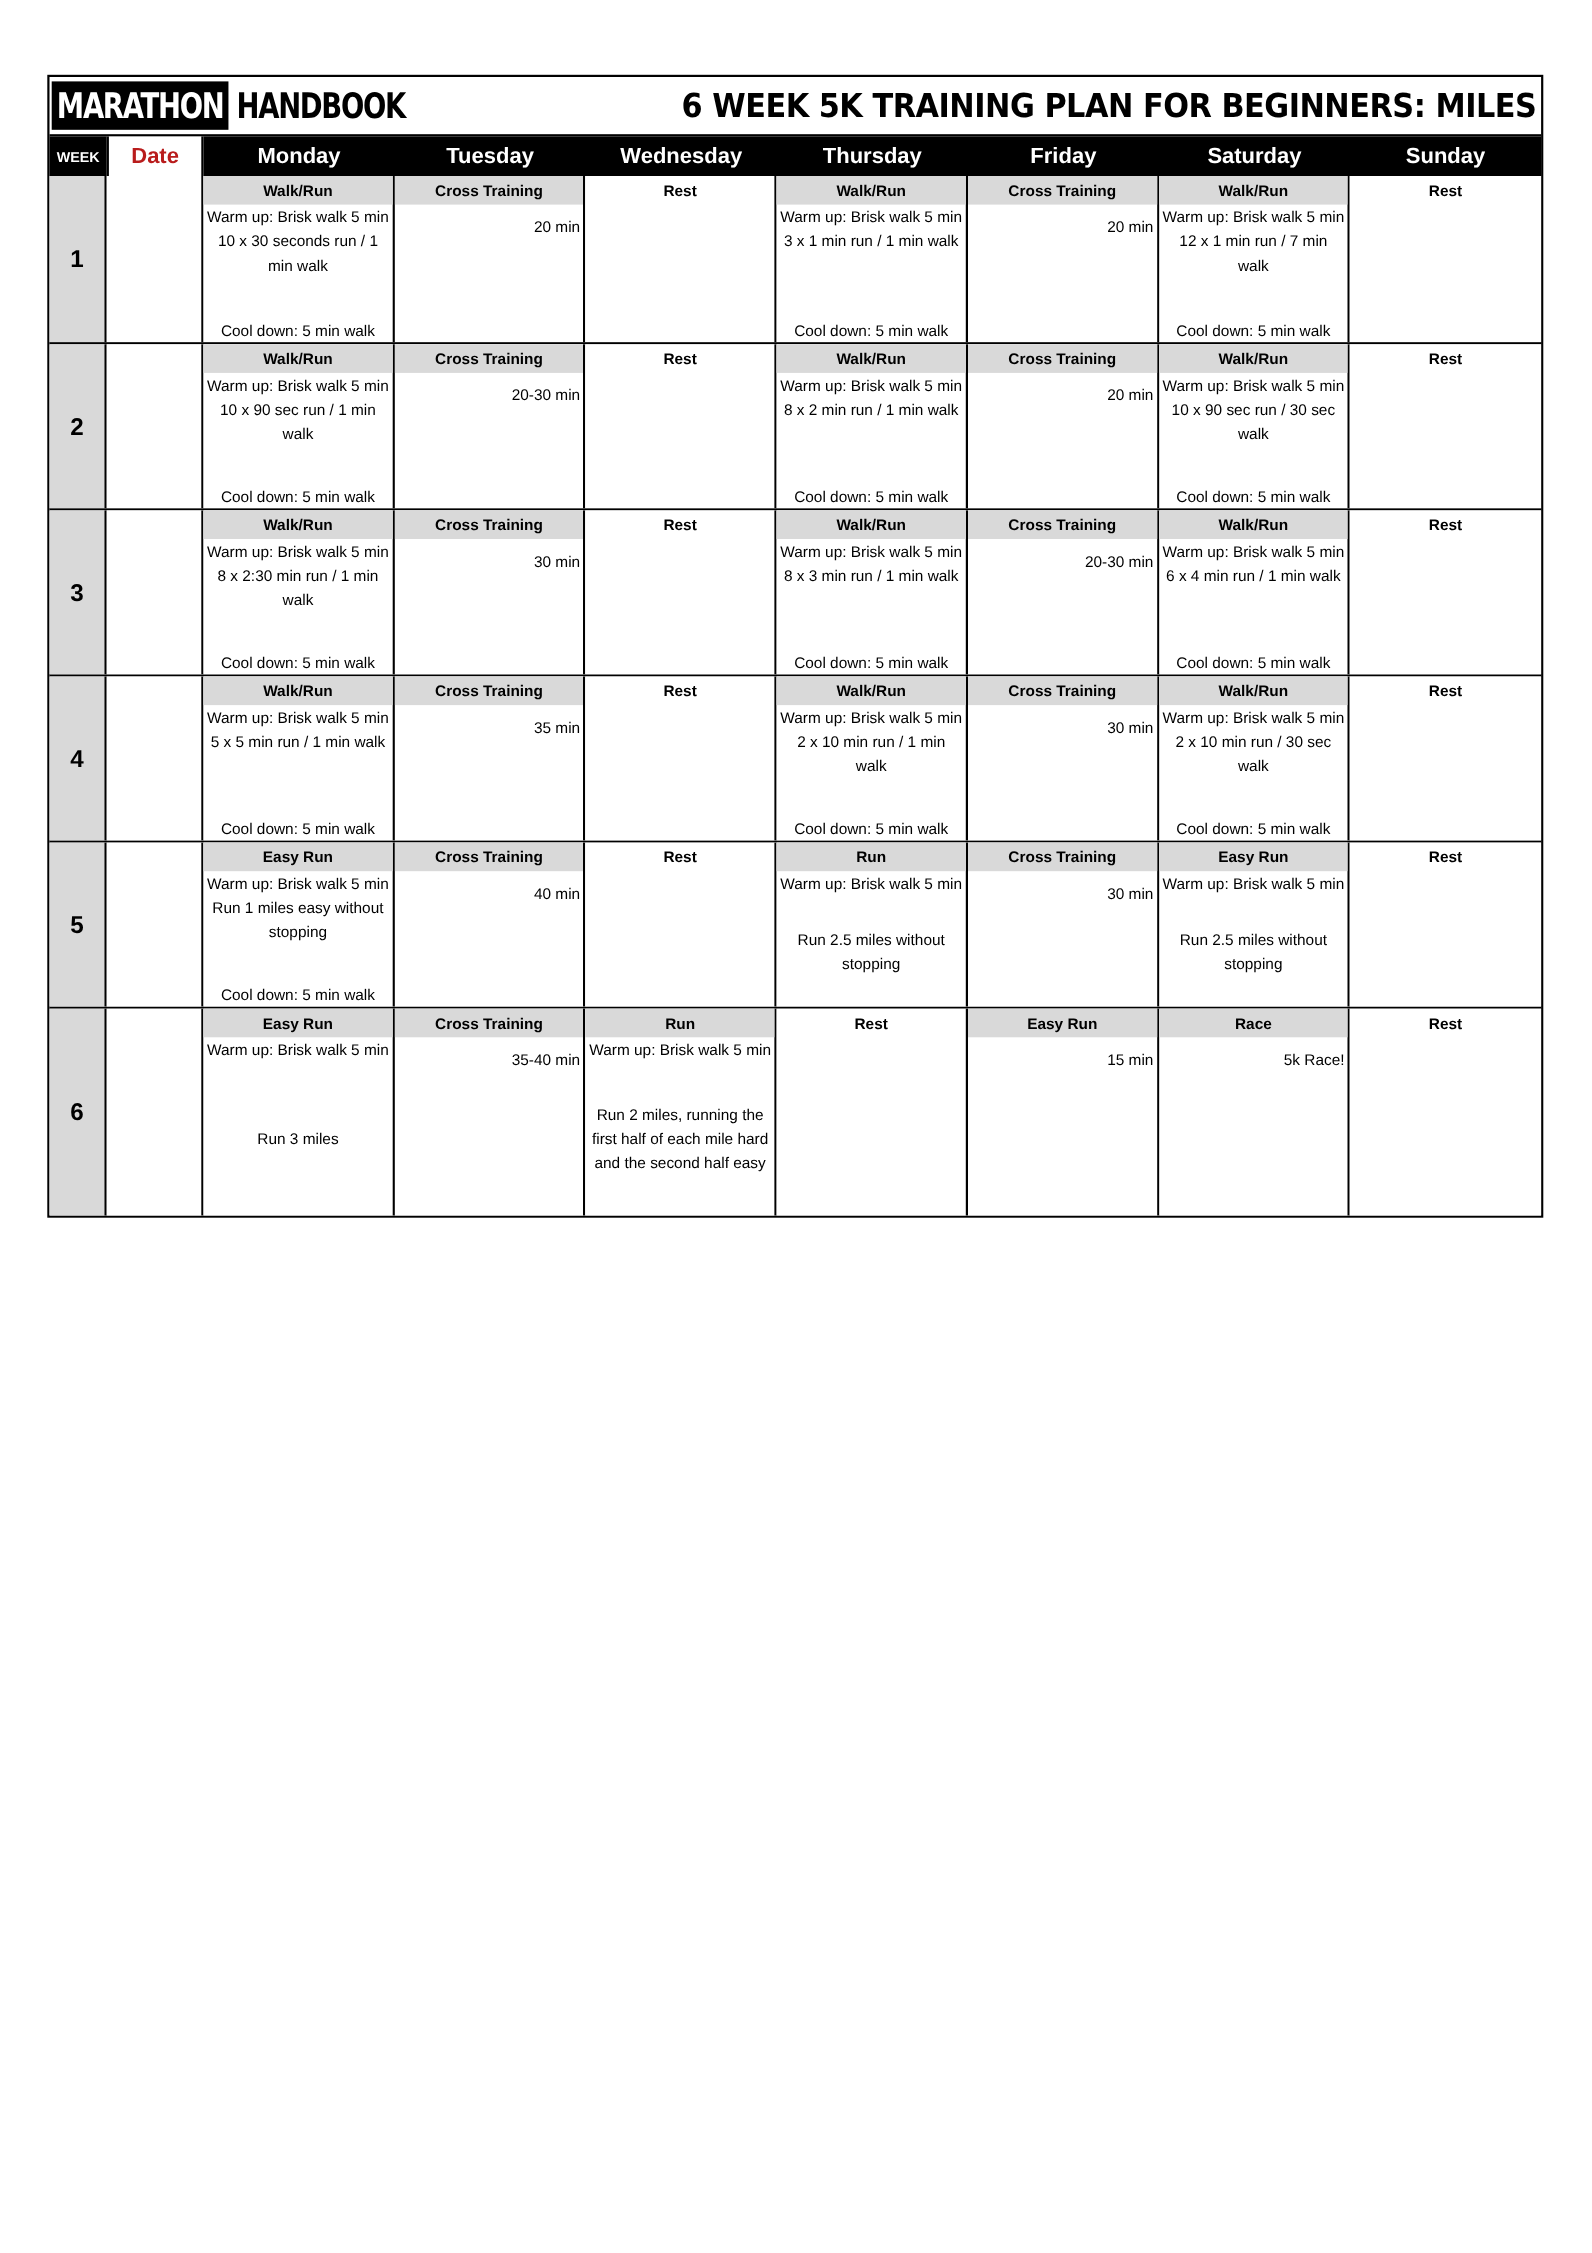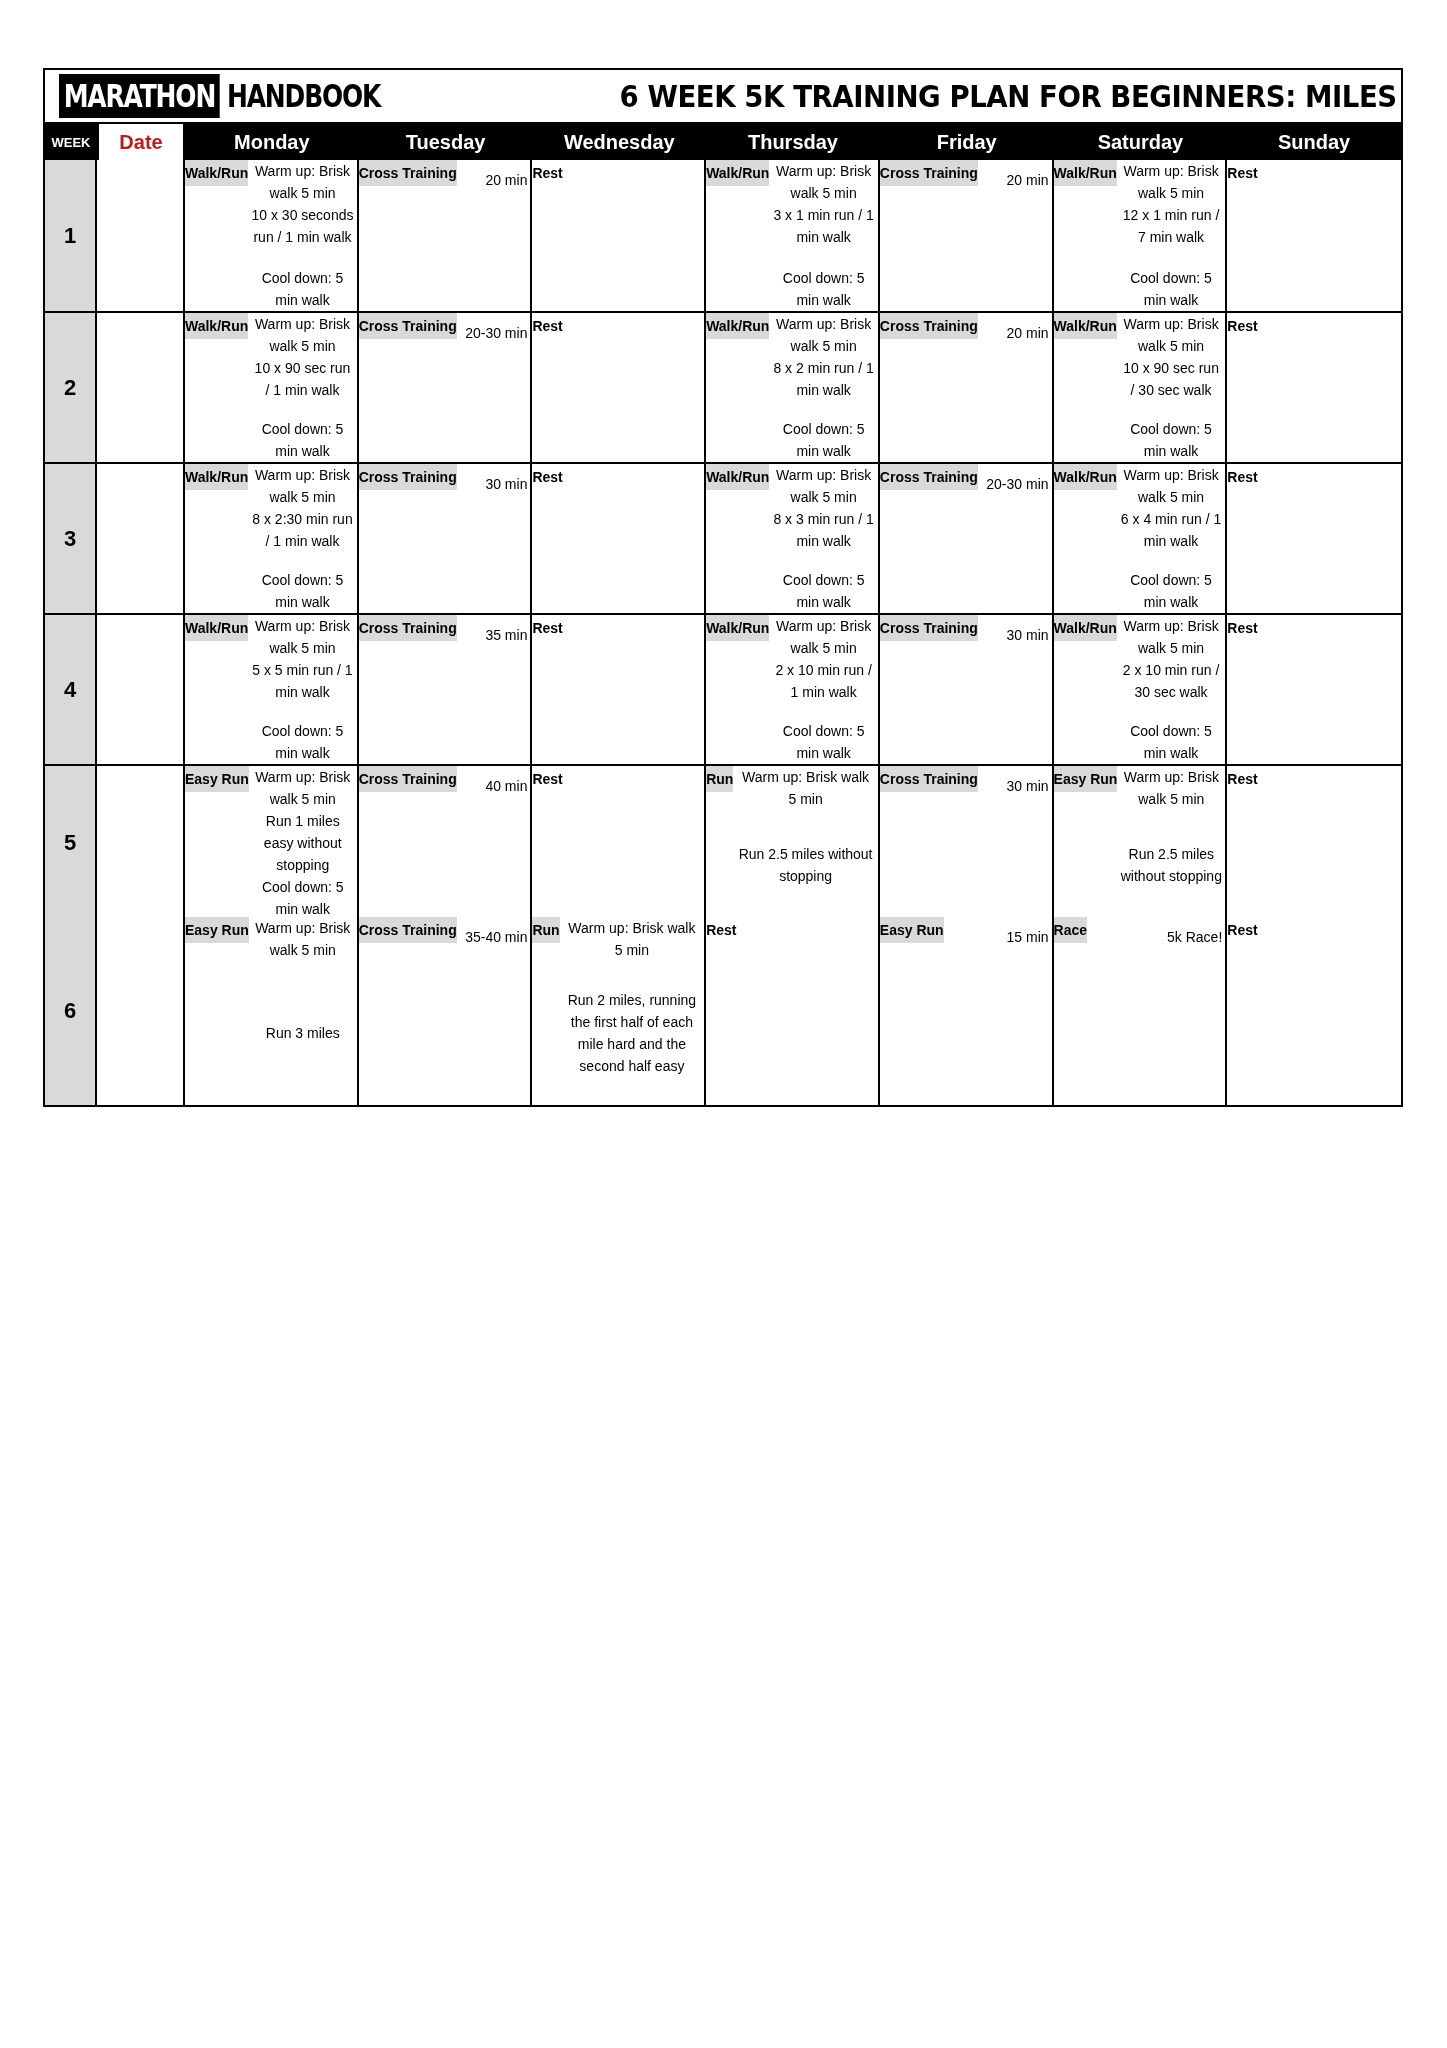--- a/index.html
+++ b/index.html
@@ -1,31 +1,31 @@
 <!DOCTYPE html>
 <html><head>
 <meta charset="utf-8">
 <style>
   html, body { margin: 0; padding: 0; background: #ffffff; }
   body { width: 1447px; height: 2048px; position: relative; font-family: "Liberation Sans", sans-serif; color: #000; }
   .sheet { position: absolute; left: 43px; top: 68px; width: 1360px; border: 2px solid #000; box-sizing: border-box; }
-  .title-row { height: 54px; display: flex; align-items: center; justify-content: space-between; border-bottom: 2px solid #000; box-sizing: border-box; padding: 0 4px 0 14px; }
+  .title-row { height: 54px; display: flex; align-items: center; justify-content: space-between; border-bottom: 2px solid #000; box-sizing: border-box; padding: 0 4px 0 2px; }
   .logo { display: flex; align-items: center; height: 46px; }
   .logo-black { background: #000; color: #fff; font-family: "DejaVu Sans", sans-serif; font-weight: bold; font-size: 32px; letter-spacing: -1.5px; height: 44px; line-height: 44px; padding: 0 6px; transform: scaleX(0.78); transform-origin: left center; margin-right: -38px; }
   .logo-white { color: #000; font-family: "DejaVu Sans", sans-serif; font-weight: bold; font-size: 32px; letter-spacing: -1.5px; line-height: 44px; transform: scaleX(0.78); transform-origin: left center; }
   .plan-title { font-family: "DejaVu Sans", sans-serif; font-weight: bold; font-size: 30px; letter-spacing: -0.5px; white-space: nowrap; transform: scaleX(0.92); transform-origin: right center; }
   .header-row { display: grid; grid-template-columns: 52px 88px repeat(7, 1fr); height: 36px; background: #000; color: #fff; }
   .header-row > div { display: flex; align-items: center; justify-content: center; font-weight: bold; font-size: 20px; }
   .header-row .h-week { font-size: 13px; }
   .header-row .h-date { background: #fff; color: #b91c1c; border-left: 2px solid #000; border-right: 2px solid #000; }
   .week-row { display: grid; grid-template-columns: 52px 88px repeat(7, 1fr); border-top: 2px solid #000; box-sizing: border-box; }
   .week-row:first-of-type { border-top: none; }
   .wk-num { background: #d9d9d9; display: flex; align-items: center; justify-content: center; font-weight: bold; font-size: 22px; border-right: 2px solid #000; }
   .wk-date { border-right: 2px solid #000; background: #fff; }
-  .day { border-right: 2px solid #000; display: flex; flex-direction: row; align-items: stretch; background: #fff; }
+  .day { border-right: 2px solid #000; display: flex; flex-direction: column; align-items: stretch; background: #fff; }
   .day:last-child { border-right: none; }
   .cat { height: 26px; display: flex; align-items: center; justify-content: center; font-weight: bold; font-size: 14px; }
   .cat.shaded { background: #d9d9d9; }
   .body { flex: 1; display: flex; flex-direction: column; align-items: center; font-size: 14px; line-height: 22px; text-align: center; padding: 0 3px; }
   .body .line { width: 100%; }
   .body .gap { flex: 1; }
   .body.single { justify-content: flex-start; padding-top: 9px; text-align: right; }
   .body.multi { padding-top: 0; }
 </style>
 </head>

